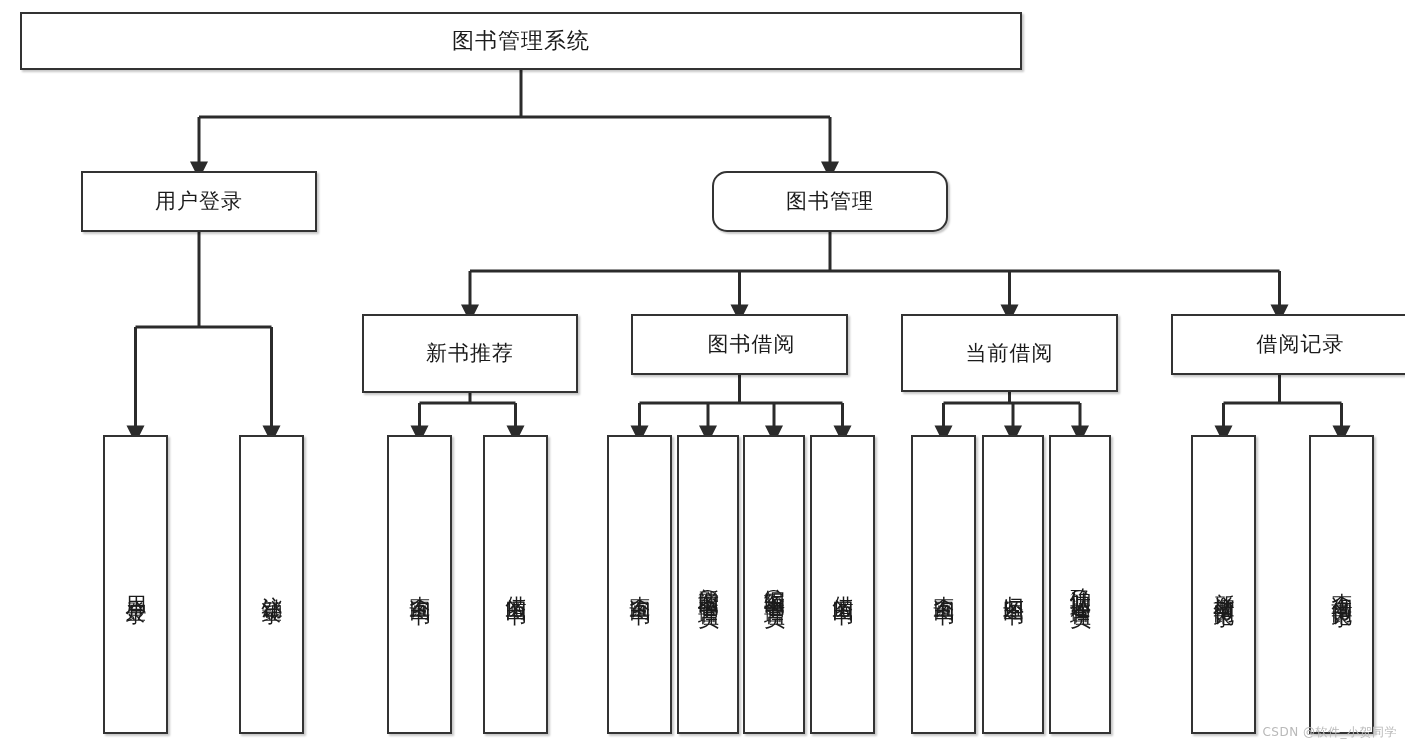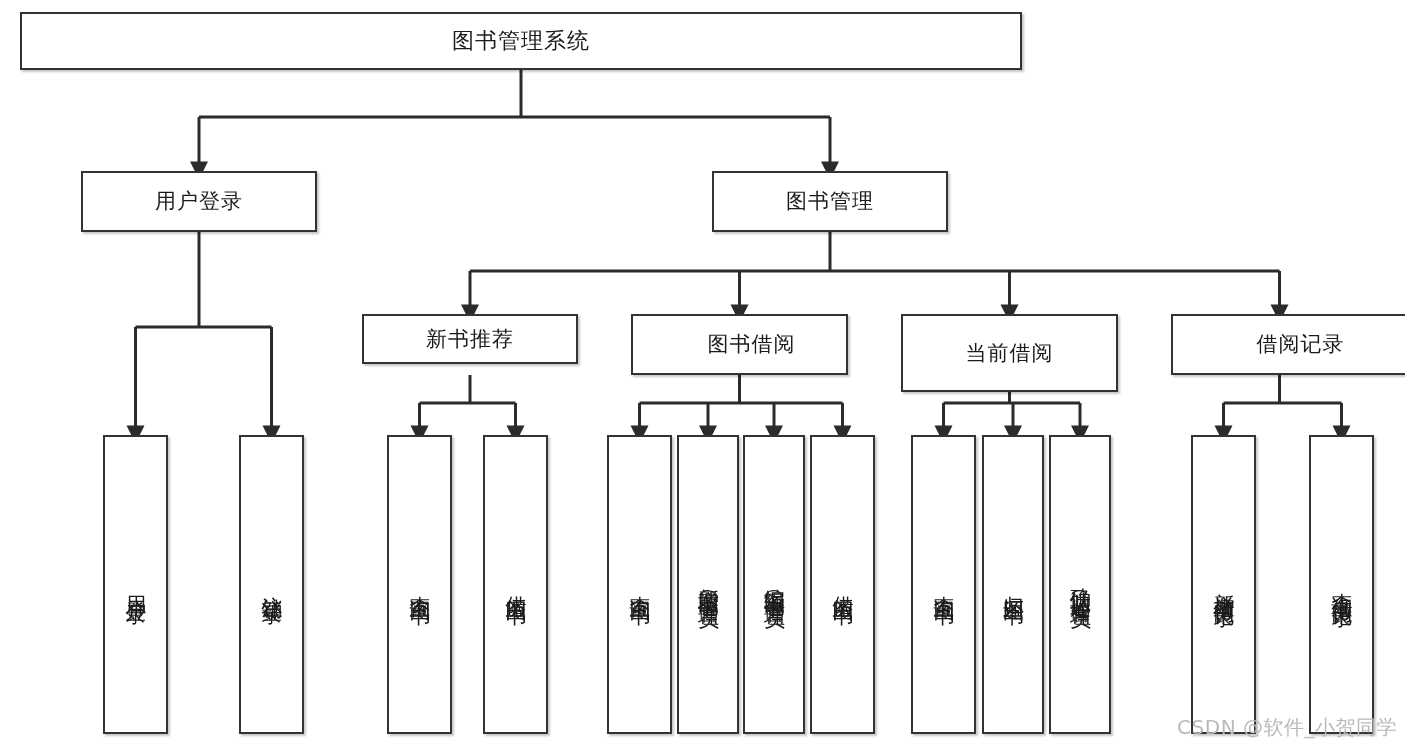--- a/index.html
+++ b/index.html
@@ -62,21 +62,21 @@
     line-height: 1.0;
     white-space: nowrap;
   }
   .node.root .node-label {
     font-size: 22px;
   }
   .watermark {
     position: absolute;
     right: 8px;
     bottom: 6px;
-    font-size: 20px;
+    font-size: 12px;
     color: #b9b9b9;
     letter-spacing: 0.5px;
     z-index: 5;
     white-space: nowrap;
     font-family: "DejaVu Sans", "Liberation Sans", sans-serif;
   }
 </style>
 </head>
 <body>
 
@@ -125,24 +125,24 @@
       </g>
   </svg>
 
   <div id="node-layer">
       <div class="node horizontal root" style="left: 20px; top: 12px; width: 1002px; height: 58px;">
         <span class="node-label">图书管理系统</span>
       </div>
       <div class="node horizontal" style="left: 81px; top: 171px; width: 236px; height: 61px;">
         <span class="node-label">用户登录</span>
       </div>
-      <div class="node horizontal" style="left: 712px; top: 171px; width: 236px; height: 61px;">
+      <div class="node horizontal" style="left: 712px; top: 171px; width: 236px; height: 61px; border-radius: 15px;">
         <span class="node-label">图书管理</span>
       </div>
-      <div class="node horizontal" style="left: 362px; top: 314px; width: 216px; height: 50px;">
+      <div class="node horizontal" style="left: 362px; top: 314px; width: 216px; height: 79px;">
         <span class="node-label">新书推荐</span>
       </div>
       <div class="node horizontal" style="left: 631px; top: 314px; width: 217px; height: 61px; padding-left: 24px;">
         <span class="node-label">图书借阅</span>
       </div>
       <div class="node horizontal" style="left: 901px; top: 314px; width: 217px; height: 78px;">
         <span class="node-label">当前借阅</span>
       </div>
       <div class="node horizontal" style="left: 1171px; top: 314px; width: 259px; height: 61px;">
         <span class="node-label">借阅记录</span>

